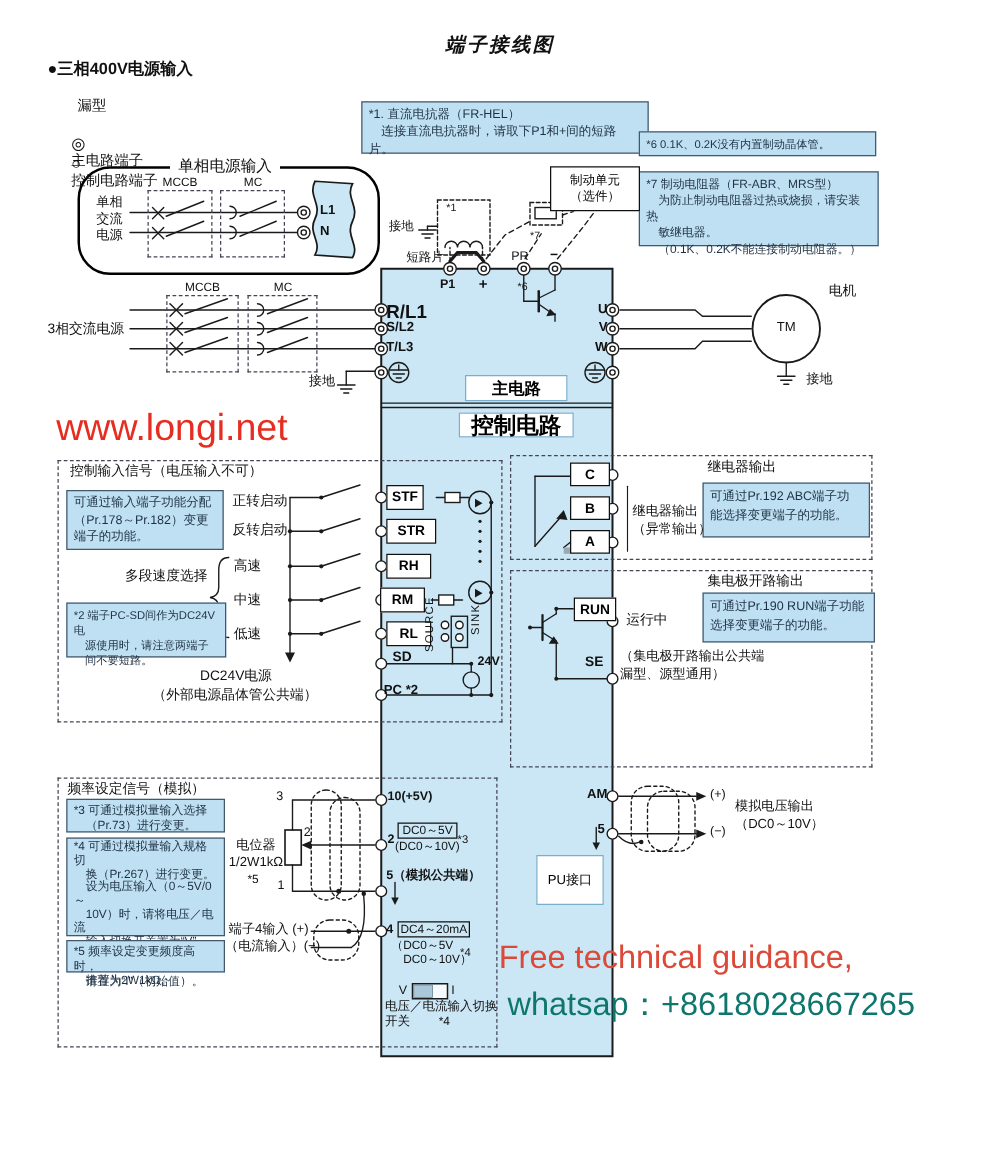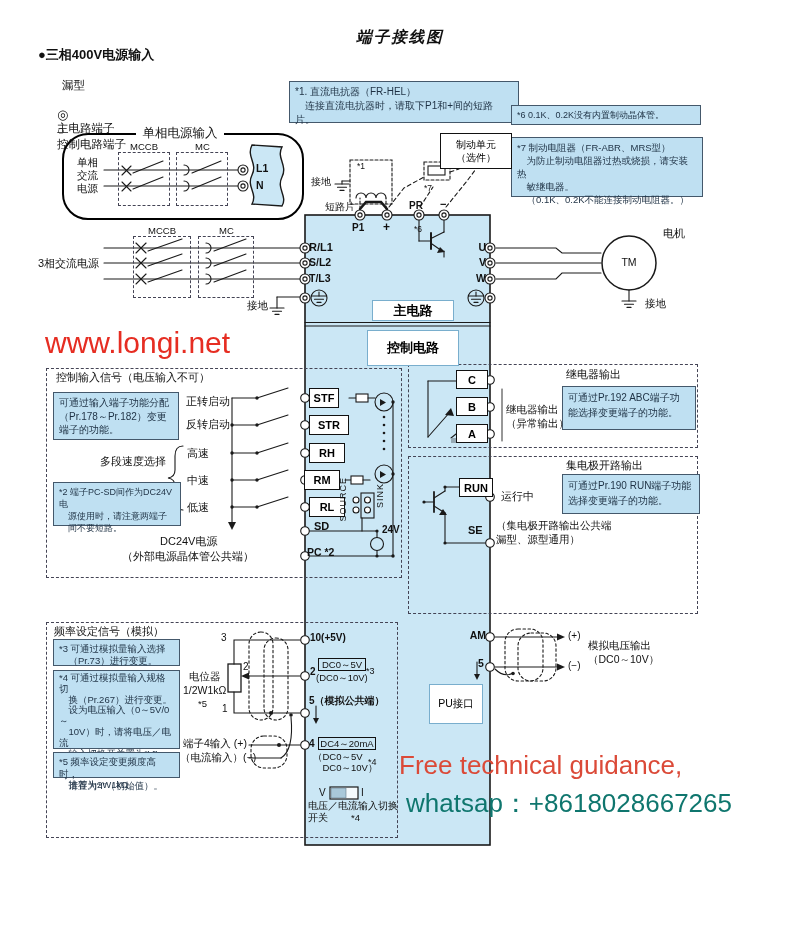--- a/index.html
+++ b/index.html
@@ -331,36 +331,36 @@
 <div class="L" style="left:247px;top:299px;font-size:10.5px;">接地</div>
 
 <div class="red" style="left:45px;top:326px;font-size:30px;color:#e62d22;">www.longi.net</div>
 <div class="red" style="left:399px;top:750px;font-size:26px;color:#db4a38;">Free technical guidance,</div>
 <div class="red" style="left:406px;top:786px;font-size:26px;color:#0f766e;">whatsap：+8618028667265</div>
 
 <div class="L" style="left:325px;top:201px;font-size:10px;">短路片</div>
 <div class="L" style="left:311px;top:176px;font-size:10px;">接地</div>
 <div class="L" style="left:352px;top:222px;font-size:10px;font-weight:bold;">P1</div>
 <div class="L" style="left:383px;top:220px;font-size:12px;font-weight:bold;">+</div>
-<div class="L" style="left:409px;top:200px;font-size:10px;font-weight:bold;">PR</div>
+<div class="L" style="left:409px;top:200px;font-size:10px;font-weight:normal;">PR</div>
 <div class="L" style="left:440px;top:198px;font-size:11px;font-weight:bold;">−</div>
 <div class="L" style="left:414px;top:224px;font-size:8.5px;">*6</div>
 <div class="L" style="left:357px;top:161px;font-size:8.5px;">*1</div>
 <div class="L" style="left:424px;top:183px;font-size:8.5px;">*7</div>
 <div class="tb ctr" style="left:440px;top:133px;width:72px;height:36px;font-size:10px;font-weight:normal;white-space:pre-line;line-height:13px;">制动单元
 （选件）</div>
 
-<div class="L" style="left:309px;top:241px;font-size:11px;font-weight:bold;">R/L1</div>
+<div class="L" style="left:309px;top:241px;font-size:15px;font-weight:bold;">R/L1</div>
 <div class="L" style="left:309px;top:256px;font-size:10.5px;font-weight:bold;">S/L2</div>
 <div class="L" style="left:309px;top:272px;font-size:10.5px;font-weight:bold;">T/L3</div>
 <div class="L" style="left:472px;top:241px;width:14px;text-align:right;font-size:10.5px;font-weight:bold;">U</div>
 <div class="L" style="left:472px;top:256px;width:14px;text-align:right;font-size:10.5px;font-weight:bold;">V</div>
 <div class="L" style="left:472px;top:272px;width:14px;text-align:right;font-size:10.5px;font-weight:bold;">W</div>
 <div class="bluebox" style="left:372px;top:300px;width:82px;height:21px;font-size:13px;">主电路</div>
-<div class="bluebox" style="left:367px;top:330px;width:92px;height:36px;font-size:13px;">控制电路</div>
+<div class="bluebox" style="left:367px;top:330px;width:92px;height:20px;font-size:18px;">控制电路</div>
 
 <div class="L" style="left:615px;top:227px;font-size:11px;padding-left:48px;">电机</div>
 <div class="L ctr" style="left:617px;top:256px;width:24px;font-size:10.5px;">TM</div>
 <div class="L" style="left:645px;top:297px;font-size:10.5px;">接地</div>
 
 <div class="L" style="left:56px;top:371px;font-size:11px;">控制输入信号（电压输入不可）</div>
 <div class="note" style="left:53px;top:392px;width:126px;height:48px;font-size:10px;line-height:13.5px;">可通过输入端子功能分配
 （Pr.178～Pr.182）变更
 端子的功能。</div>
 <div class="L" style="left:186px;top:395px;font-size:11px;">正转启动</div>

